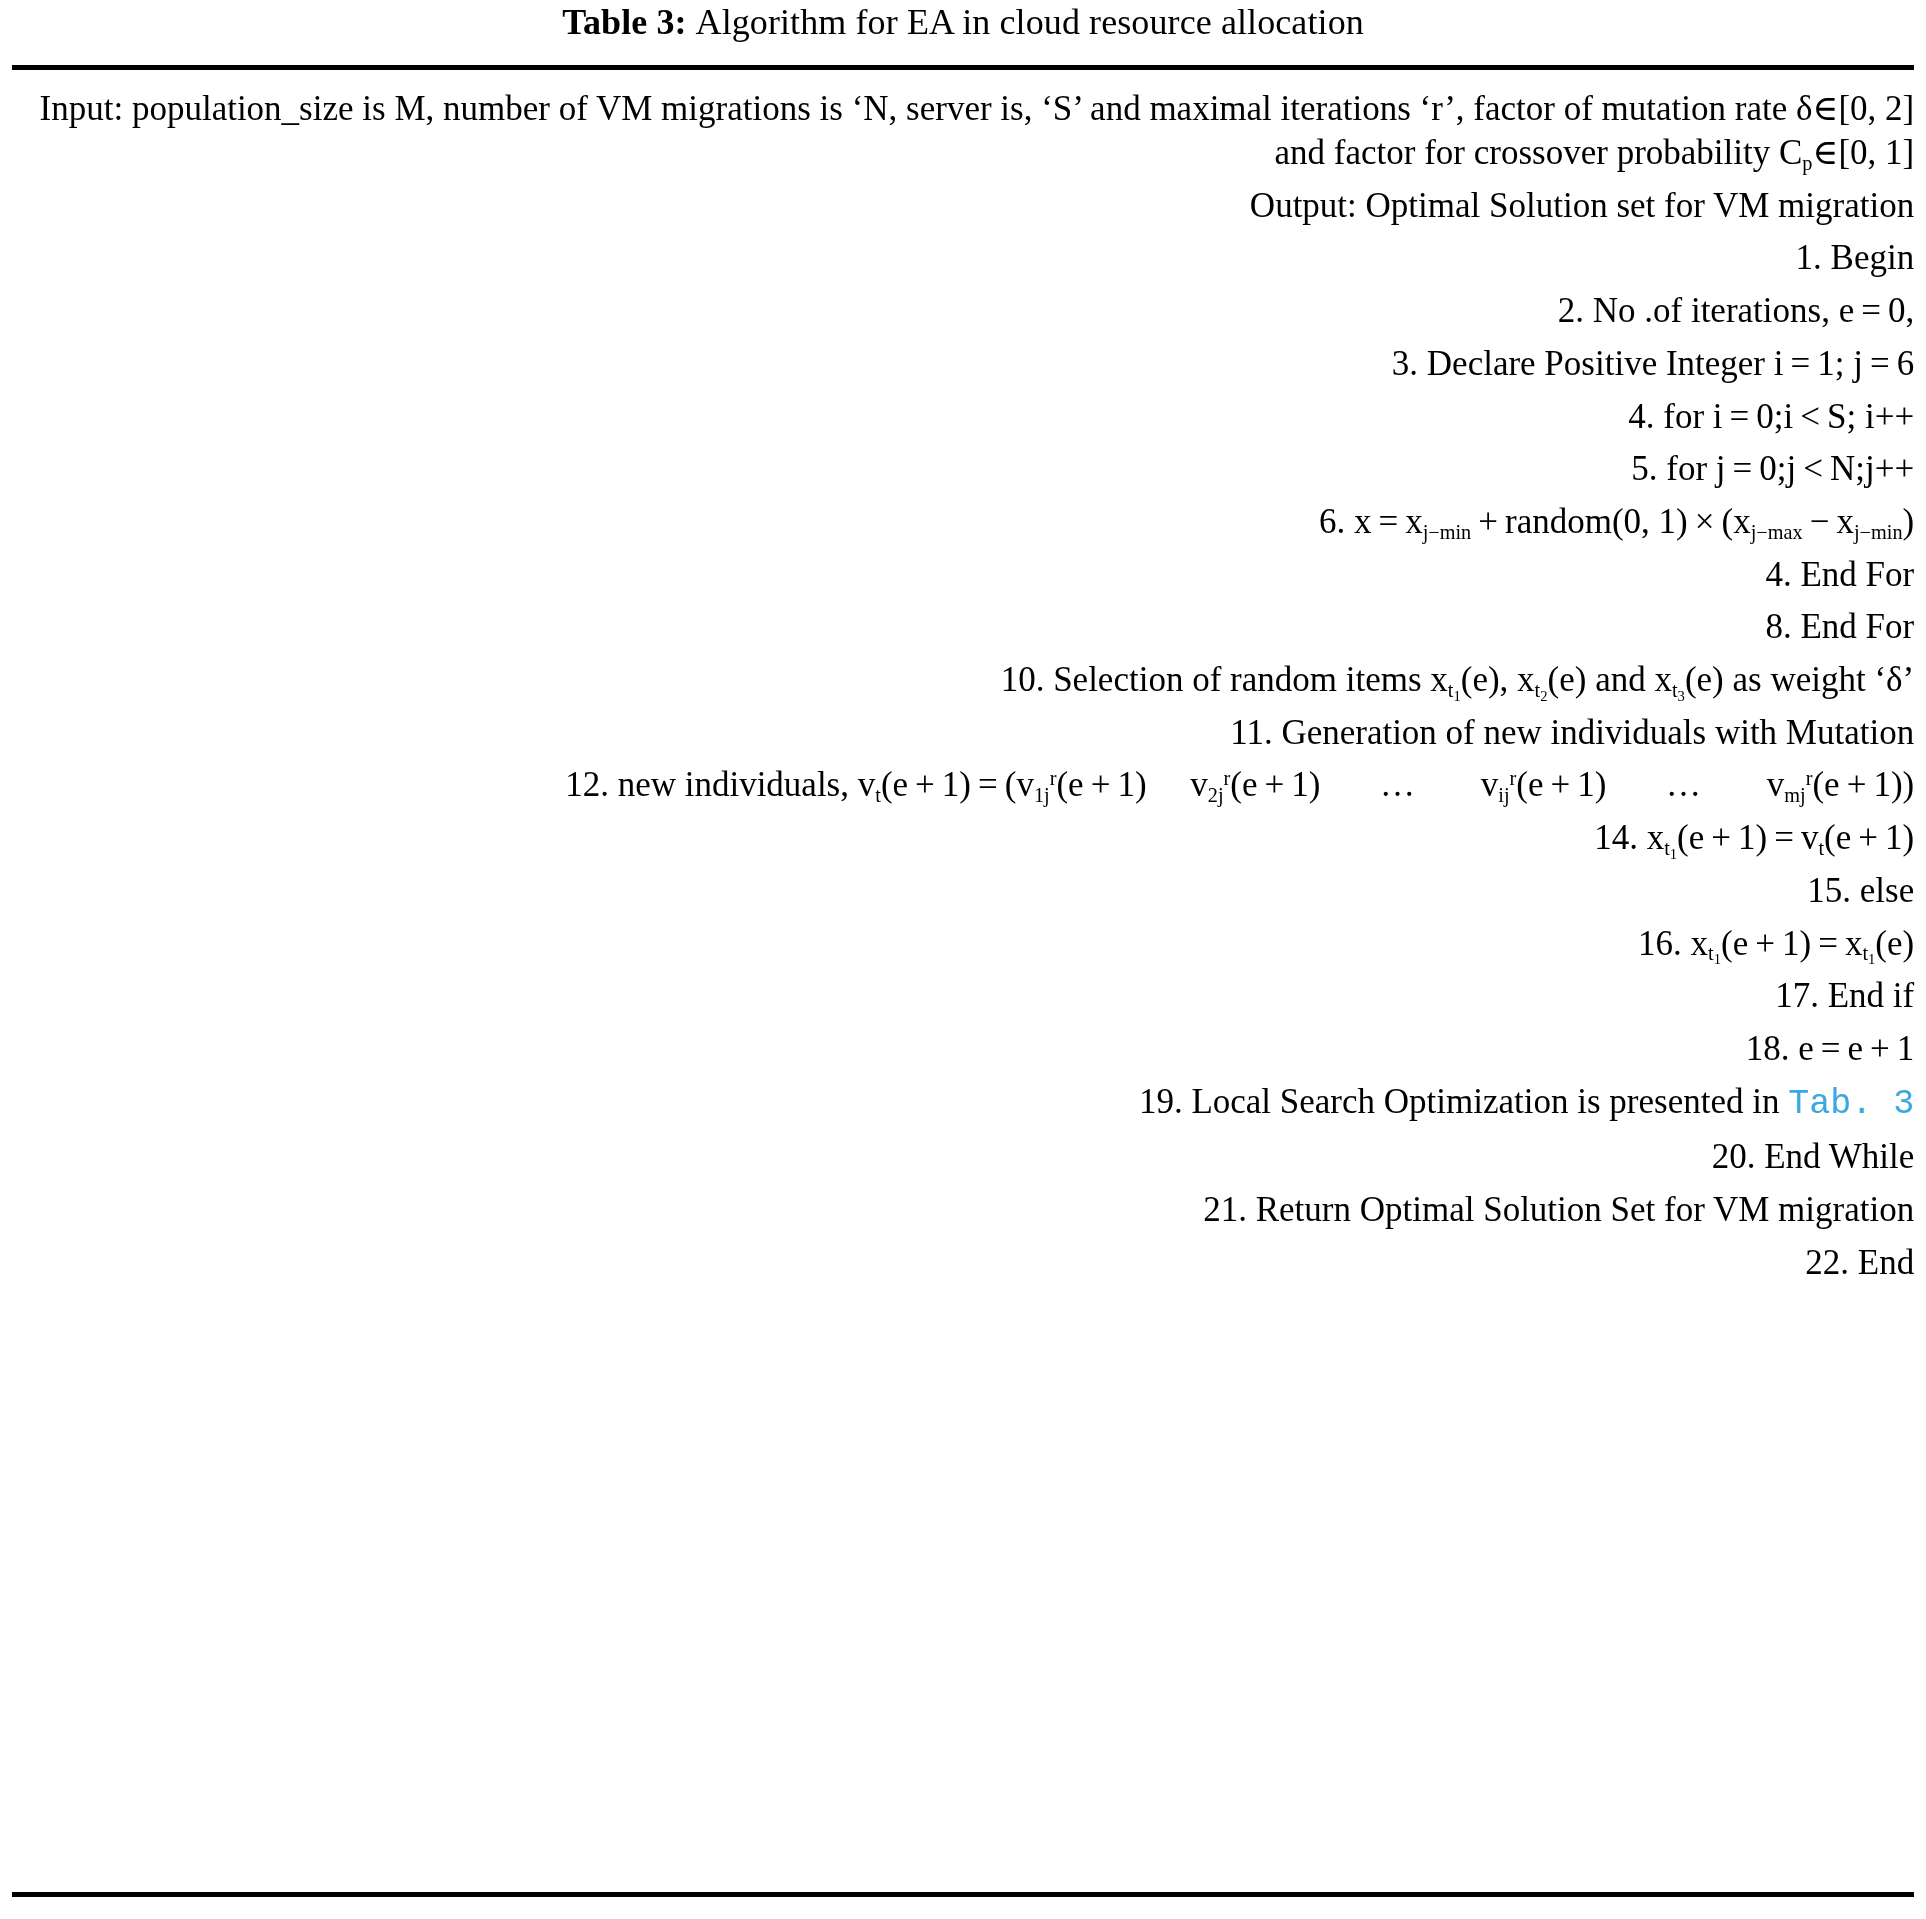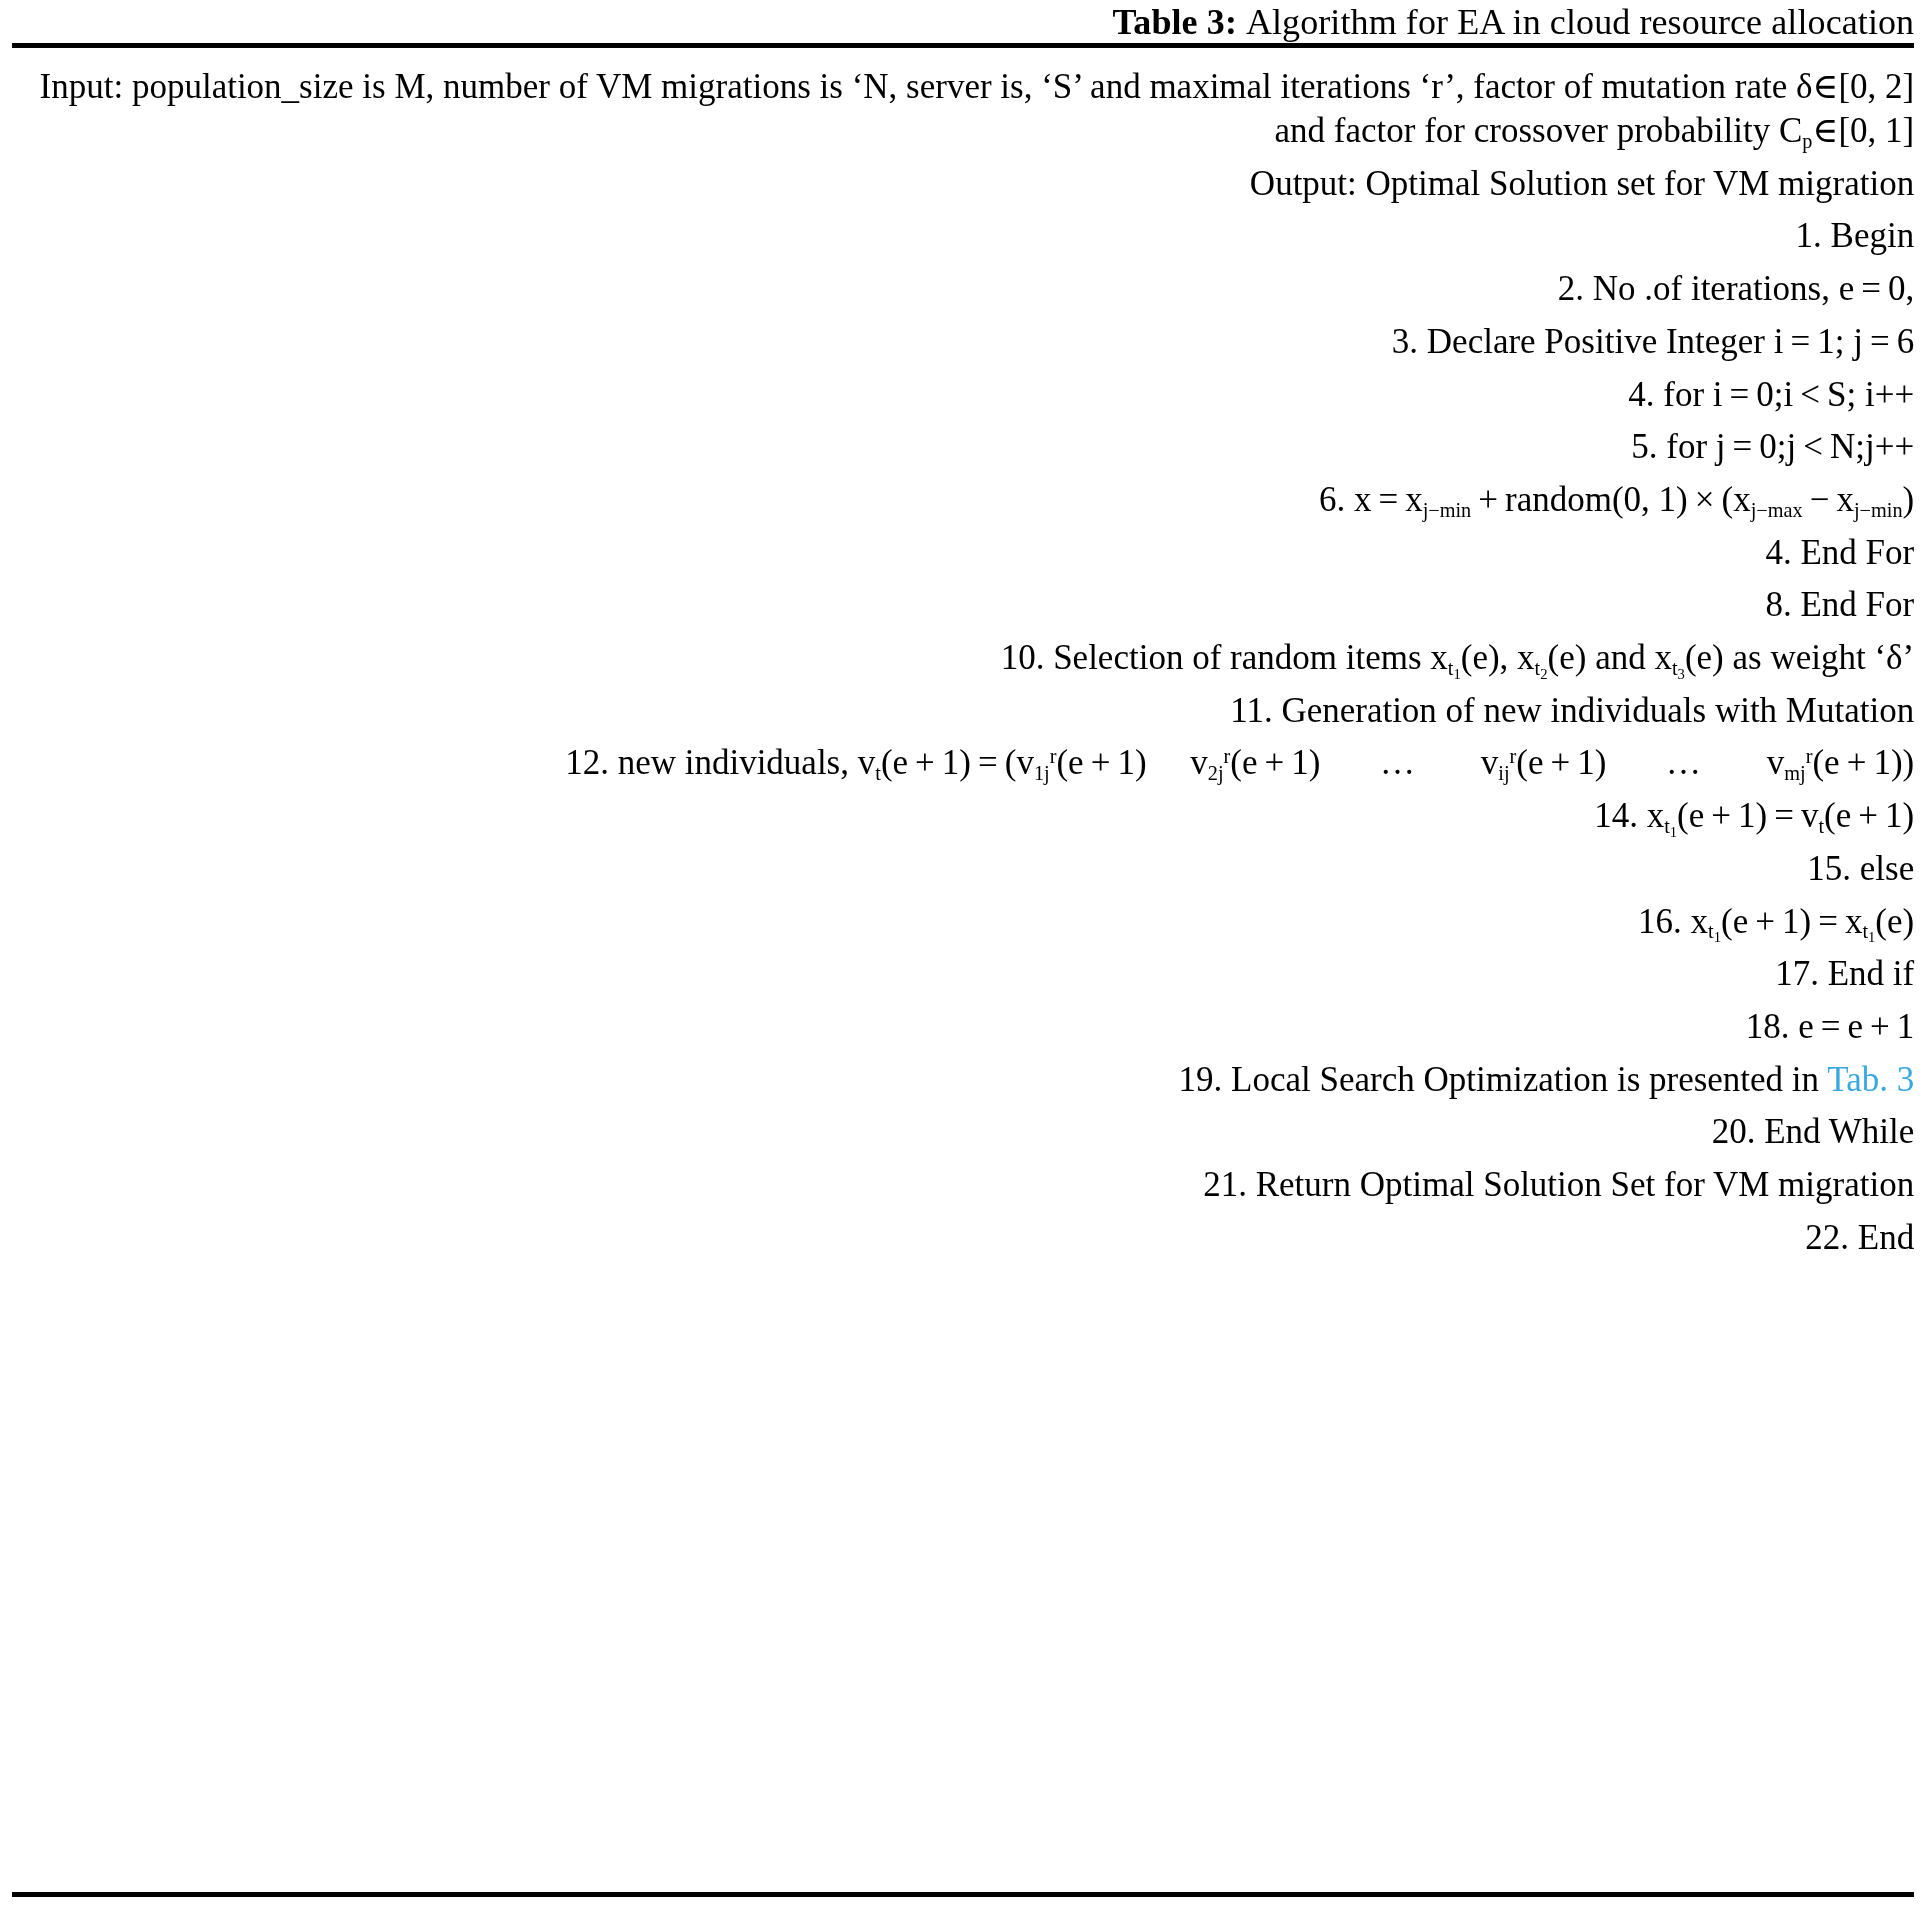--- a/index.html
+++ b/index.html
@@ -18,25 +18,25 @@
   .page {
     box-sizing: border-box;
     width: 1926px;
     height: 1920px;
     padding: 0 11.8px;
     position: relative;
   }
 
   
   .caption {
-    text-align: right;
+    text-align: center;
     font-size: 36px;
     line-height: 1.0;
     padding-top: 3.9px;
-    padding-bottom: 3px;
+    padding-bottom: 25px;
     letter-spacing: 0.1px;
     white-space: nowrap;
   }
   .caption .cap-label {
     font-weight: bold;
   }
   .caption .cap-text {
     font-weight: normal;
     padding-left: 8.9px;
   }
@@ -72,20 +72,21 @@
     line-height: 0;
   }
   sub { vertical-align: -0.28em; }
   sup { vertical-align: 0.52em; }
   sub sub { font-size: 0.72em; }
 
   .it { font-style: italic; }
   .lnk {
     color: #39A8E0;
     text-decoration: none;
+    font-family: Liberation Mono, monospace;
   }
   .dots { letter-spacing: 0.18em; padding: 0 0.45em; }
   .gap-lg { display: inline-block; width: 1.25em; }
 </style>
 </head>
 <body>
 
 <div class="page">
 
   <div class="caption">

